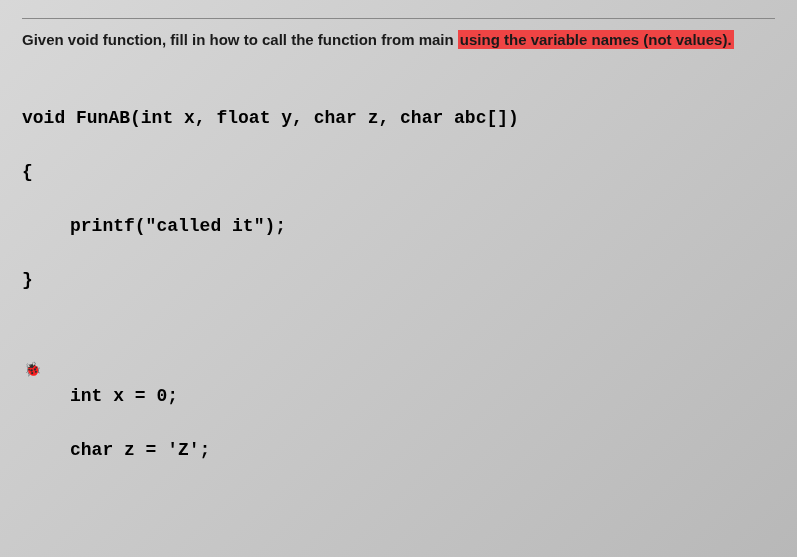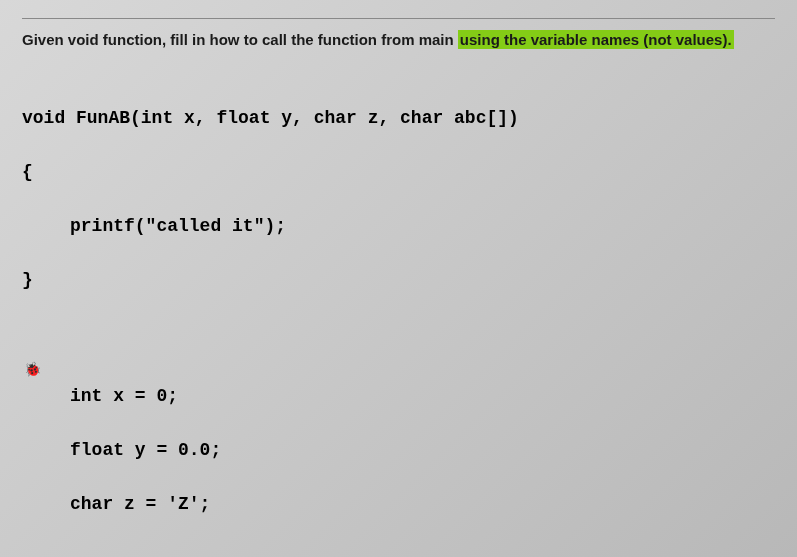--- a/index.html
+++ b/index.html
@@ -19,21 +19,21 @@
       padding: 18px 22px;
     }
     .question-text {
       font-size: 15px;
       font-weight: bold;
       color: #1a1a1a;
       line-height: 1.4;
       margin-bottom: 28px;
     }
     .highlight {
-      background-color: #84cc16;
+      background-color: #ef4444;
       padding: 1px 2px;
     }
     .code-block {
       font-family: 'Courier New', Courier, monospace;
       font-size: 18px;
       color: #000;
       line-height: 1.5;
       white-space: pre;
       margin-bottom: 8px;
     }
@@ -66,21 +66,20 @@
   </div>
 
   <div class="code-block">
 <span class="code-line">void FunAB(int x, float y, char z, char abc[])</span>
 <span class="code-line">{</span>
 <span class="code-line indent">printf("called it");</span>
 <span class="code-line">}</span>
 <div class="spacer-sm"></div>
 <span class="icon-bug">🐞</span>
 <span class="code-line indent">int x = 0;</span>
-<span class="code-line indent">float y = 0.0;</span>
 <span class="code-line indent">char z = 'Z';</span>
 
 
 
 
 
 
 
   </div>
 

